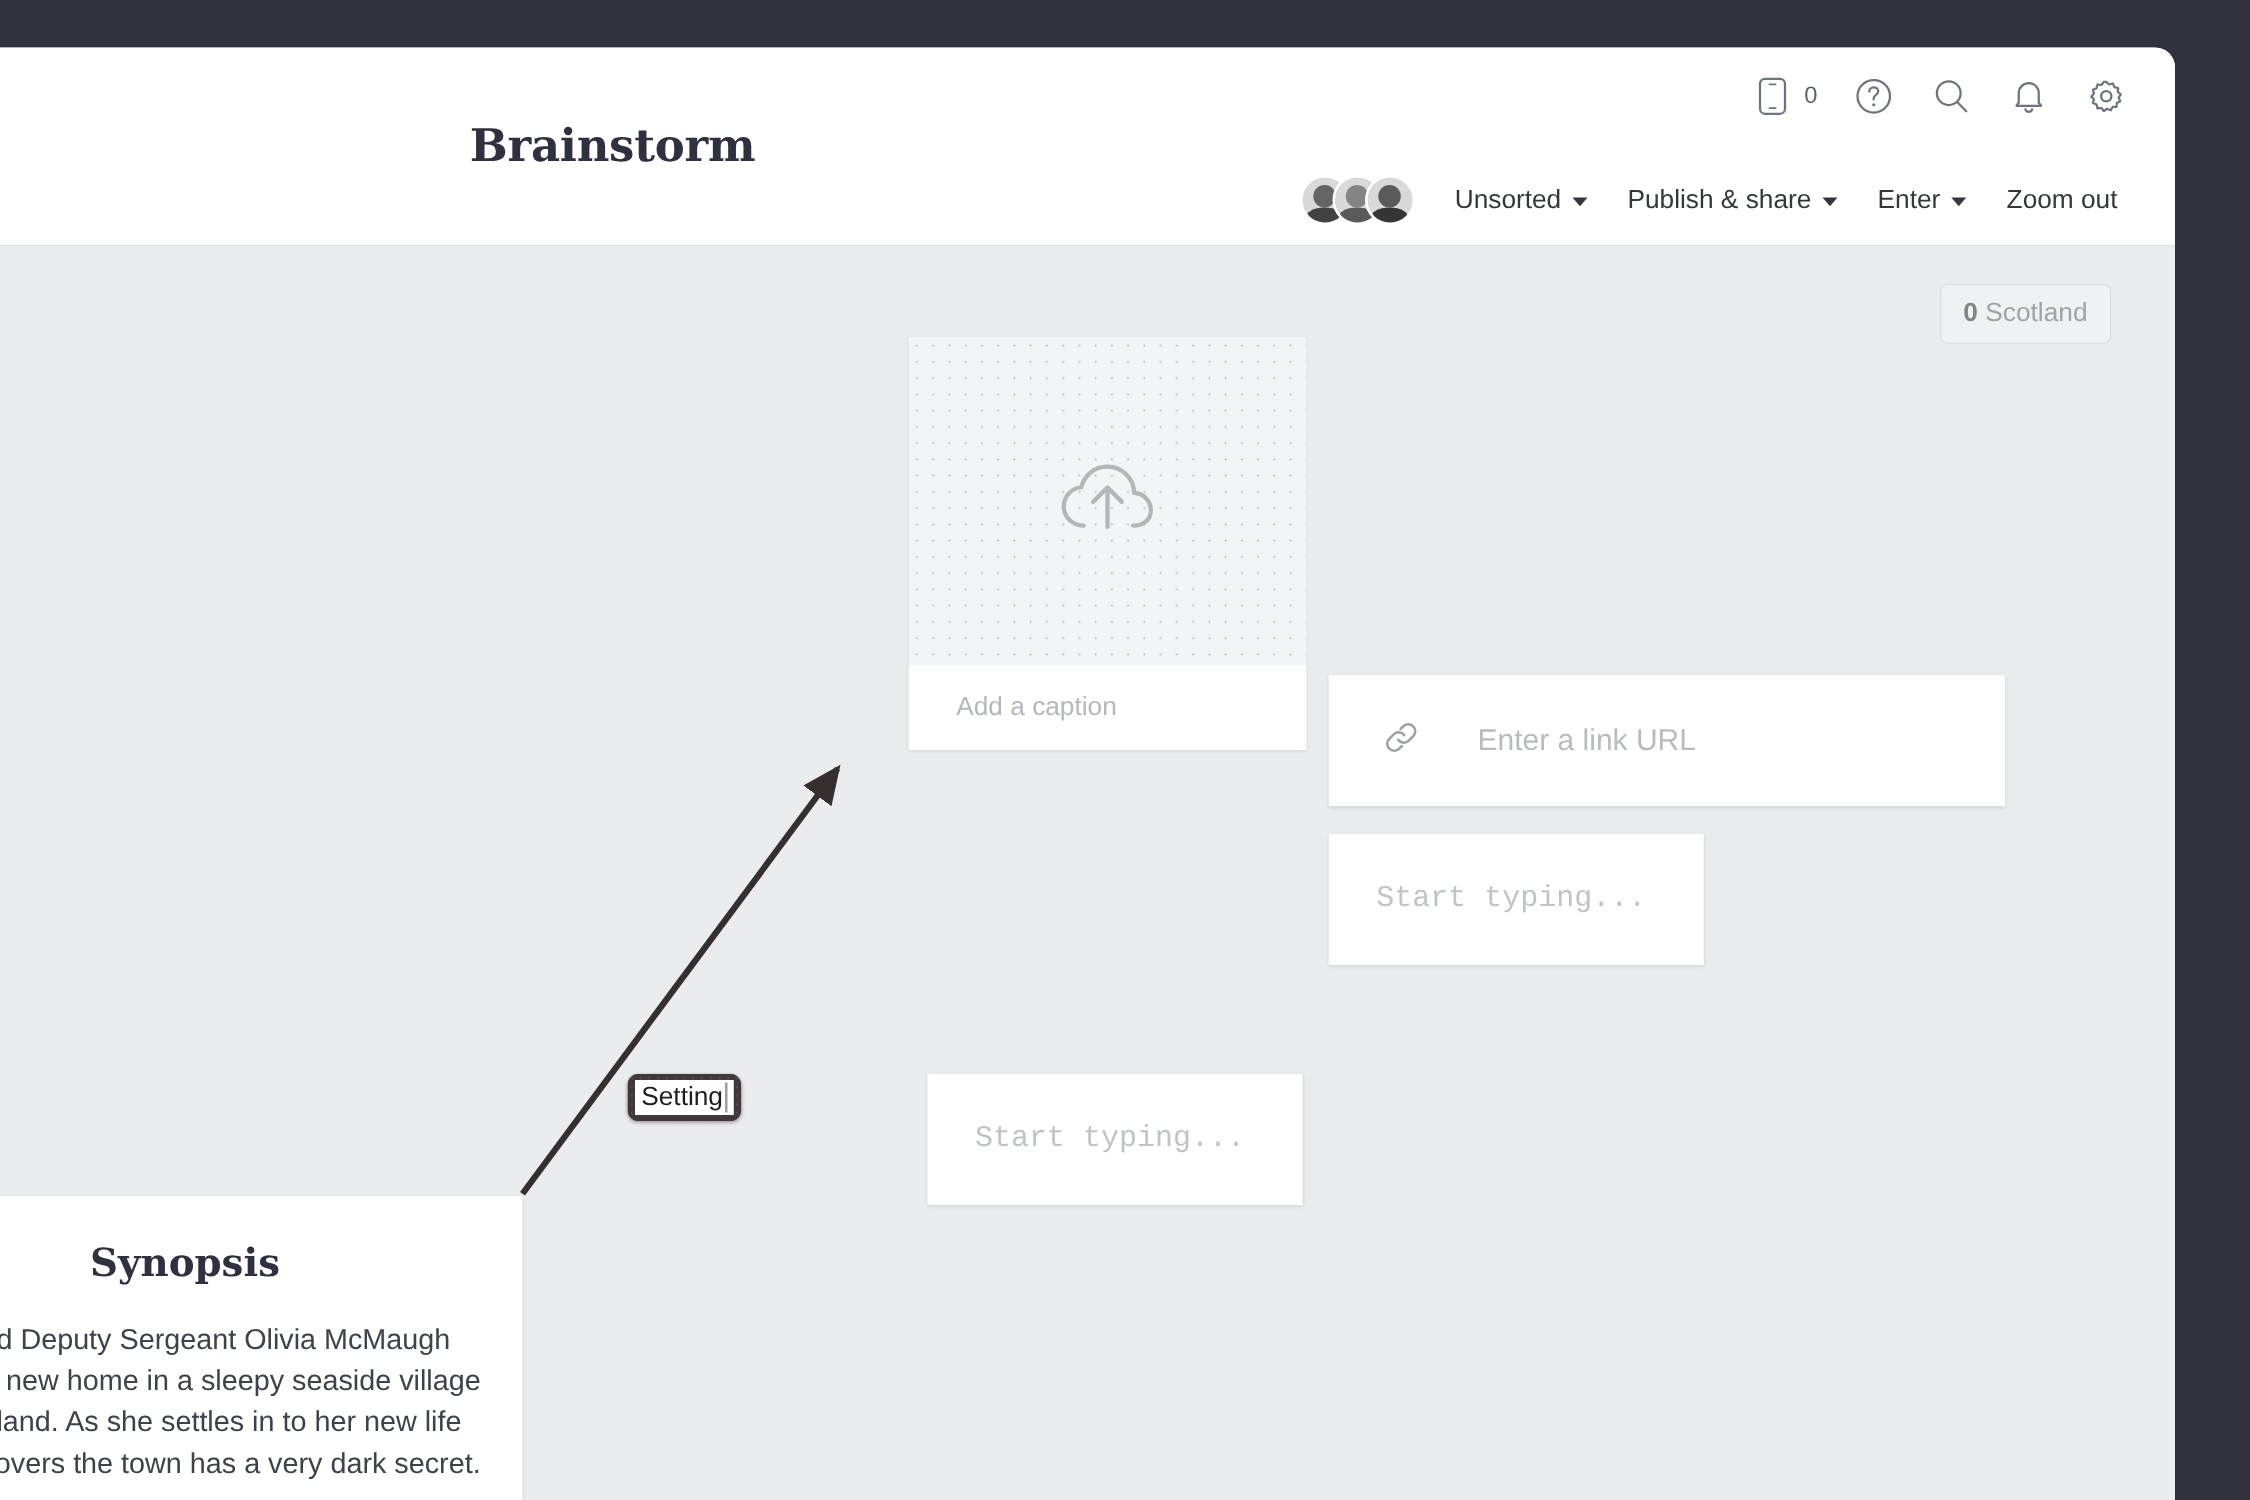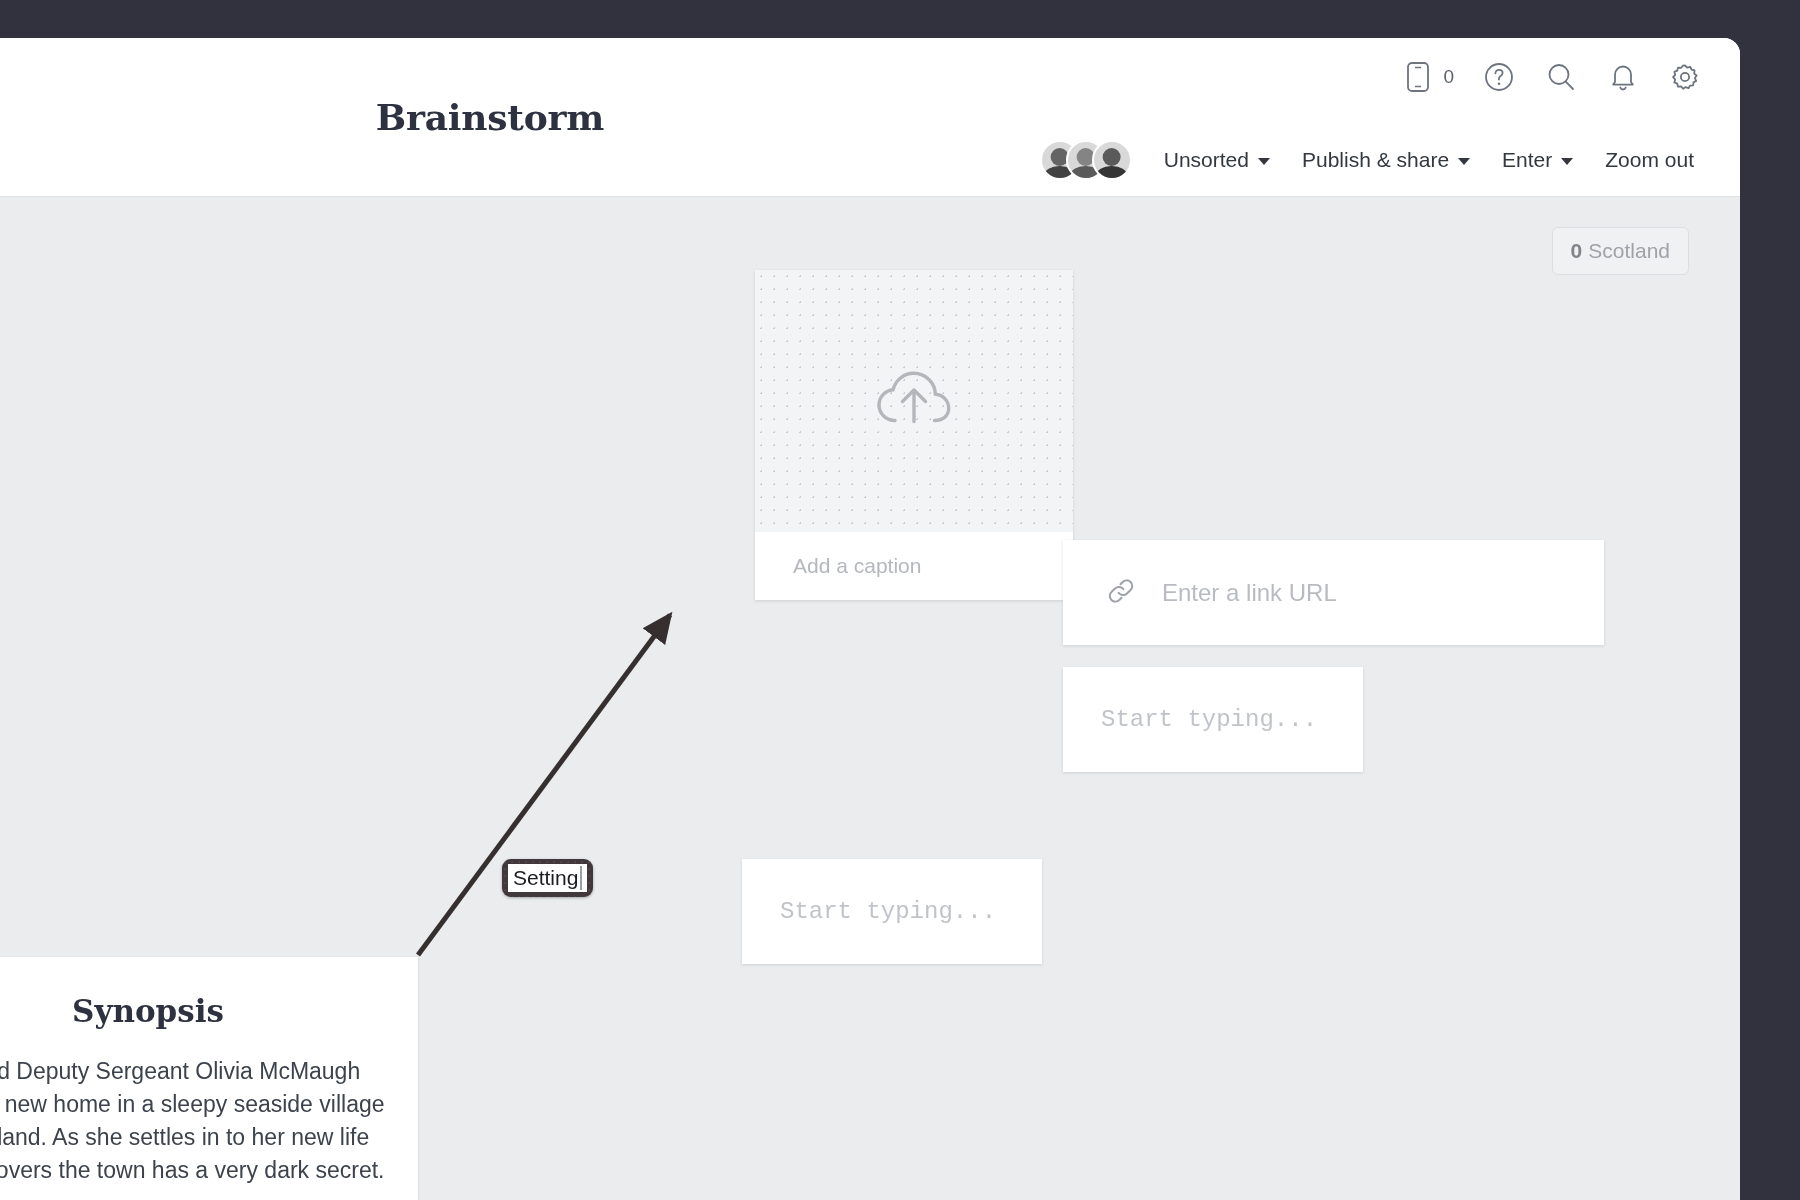--- a/index.html
+++ b/index.html
@@ -192,21 +192,20 @@
     background: #ffffff;
     box-shadow: 0 1px 3px rgba(20,22,26,0.13);
   }
 
   
   #media-card-1 {
     left: 787px;
     top: 73px;
     width: 318px;
     height: 330px;
-    margin-left: 28px;
   }
   .upload-zone {
     width: 100%;
     height: 262px;
     background-color: #f3f4f6;
     background-image: radial-gradient(#c9ccd1 1px, transparent 1px);
     background-size: 13px 13px;
     display: flex;
     align-items: center;
     justify-content: center;
@@ -231,20 +230,21 @@
     height: 105px;
     display: flex;
     align-items: center;
     padding: 0 43px;
     gap: 26px;
     cursor: text;
   }
   #link-placeholder {
     font-size: 24px;
     color: #b8bcc1;
+    margin-left: 20px;
   }
 
   
   #text-card-1 {
     left: 1123px;
     top: 470px;
     width: 300px;
     height: 105px;
   }
   #text-card-2 {

